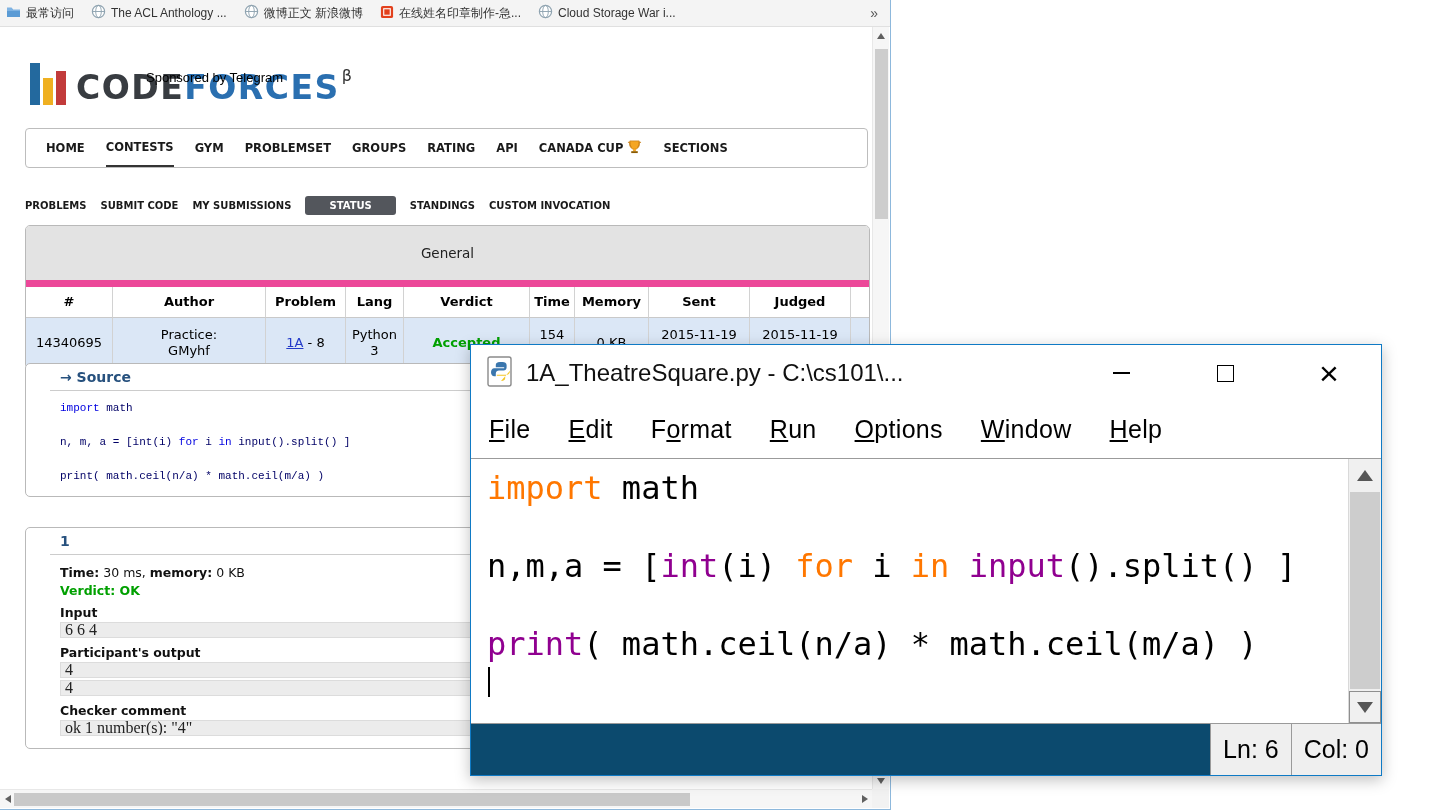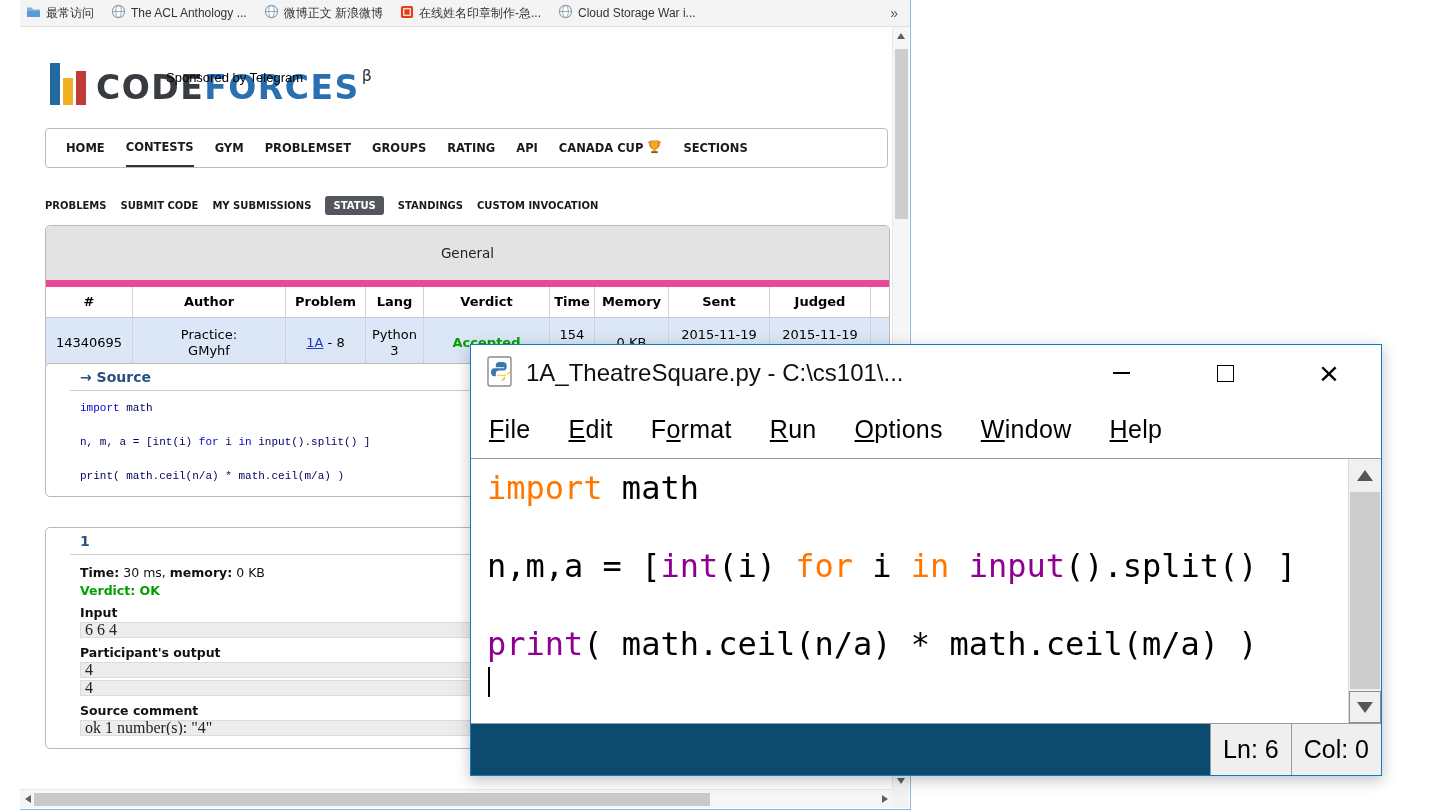--- a/index.html
+++ b/index.html
@@ -2,21 +2,21 @@
 <html><head>
 <meta charset="utf-8">
 <style>
   * { margin:0; padding:0; box-sizing:border-box; }
   html,body { width:1440px; height:810px; background:#ffffff; overflow:hidden;
               font-family:"Liberation Sans", sans-serif; }
   .desktop { position:relative; width:1440px; height:810px; background:#fff; }
 
   
   .browser { position:absolute; left:0; top:0; width:891px; height:810px;
-             background:#fff; border-right:1px solid #8db8dc; border-bottom:1px solid #8db8dc;margin-left:20px; }
+             background:#fff; border-right:1px solid #8db8dc; border-bottom:1px solid #8db8dc; }
   .bookmarks-bar { position:absolute; left:0; top:0; width:890px; height:27px;
                    background:#f4f4f4; border-bottom:1px solid #e0e0e0;
                    display:flex; align-items:center; padding:0 6px; gap:17px;
                    font-size:12px; color:#333; white-space:nowrap; overflow:hidden; }
   .bm-item { display:flex; align-items:center; gap:5px; cursor:default; }
   .bm-chevron { margin-left:auto; color:#555; font-size:14px; padding:0 6px; }
 
   .browser-content { position:absolute; left:0; top:27px; width:873px; height:763px;
                      background:#fff; overflow:hidden; font-family:"DejaVu Sans", sans-serif; }
 
@@ -51,21 +51,21 @@
   .cf-nav { position:absolute; left:25px; top:101px; width:843px; height:40px;
             border:1px solid #bdbdbd; border-radius:4px; background:#fff;
             display:flex; align-items:stretch; gap:21px; padding:0 0 0 20px;
             font-size:11.5px; font-weight:bold; color:#1a1a1a; }
   .cf-nav .nav-item { display:flex; align-items:center; gap:4px; cursor:pointer; }
   .cf-nav .nav-item.active { border-bottom:2px solid #333; }
 
   .cf-subnav { position:absolute; left:25px; top:169px; display:flex; align-items:center; gap:14px;
                font-size:10px; font-weight:bold; color:#1a1a1a; }
   .cf-subnav .subnav-item { cursor:pointer; }
-  .cf-subnav .subnav-item.badge { background:#53565c; color:#fff; padding:4px 8px; border-radius:3px; }
+  .cf-subnav .subnav-item.badge { background:#53565c; color:#fff; padding:4px 24px; border-radius:3px; }
 
   .cf-table { position:absolute; left:25px; top:198px; width:845px;
               border:1px solid #b9b9b9; border-radius:5px; overflow:hidden; background:#fff; font-size:13px; }
   .cf-caption { background:#e3e3e3; padding:19px 10px; font-size:13.5px; color:#222;
                 border-bottom:7px solid #ec4899;text-align:center; }
   .t-head, .t-row { display:flex; }
   .t-head .cell { font-weight:bold; background:#fff; border-bottom:1px solid #c9c9c9; padding:7px 0; }
   .t-row .cell { background:#dbe7f6; padding:9px 0; }
   .cell { border-right:1px solid #d2d2d2; text-align:center; display:flex; flex-direction:column;
           justify-content:center; line-height:16px; }
@@ -323,21 +323,21 @@
           <div class="test-line green"><span>Verdict:</span><span> OK</span></div>
 
           <div class="group-label">Input</div>
           <div class="strip">6 6 4</div>
 
           <div class="group-label">Participant's output</div>
           <div class="strip">4</div>
 
           <div class="strip">4</div>
 
-          <div class="group-label">Source comment</div>
+          <div class="group-label">Checker comment</div>
           <div class="strip">ok 1 number(s): "4"</div>
         </div>
       </div>
 
     </div>
 
     <div class="v-scroll">
       <span class="tri tri-up"></span>
       <div class="v-thumb"></div>
       <span class="tri tri-down"></span>

